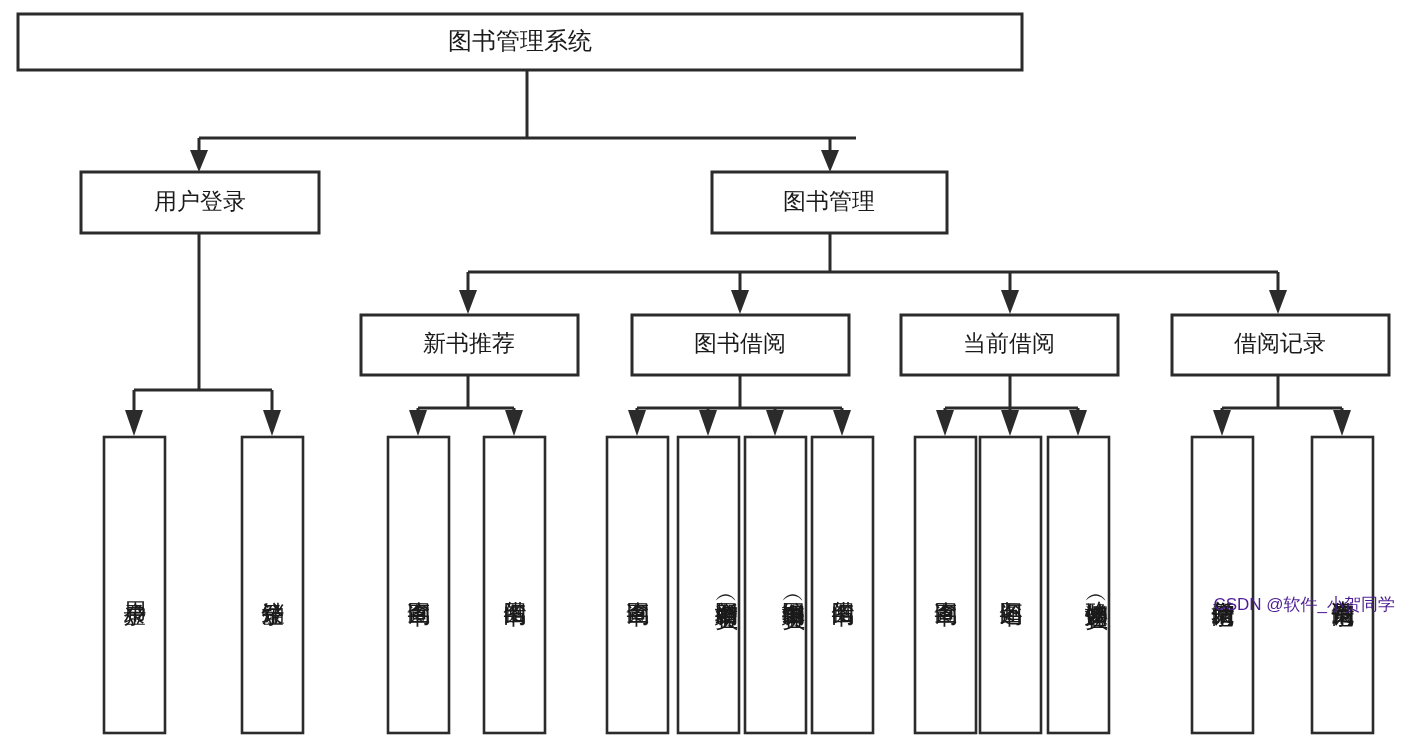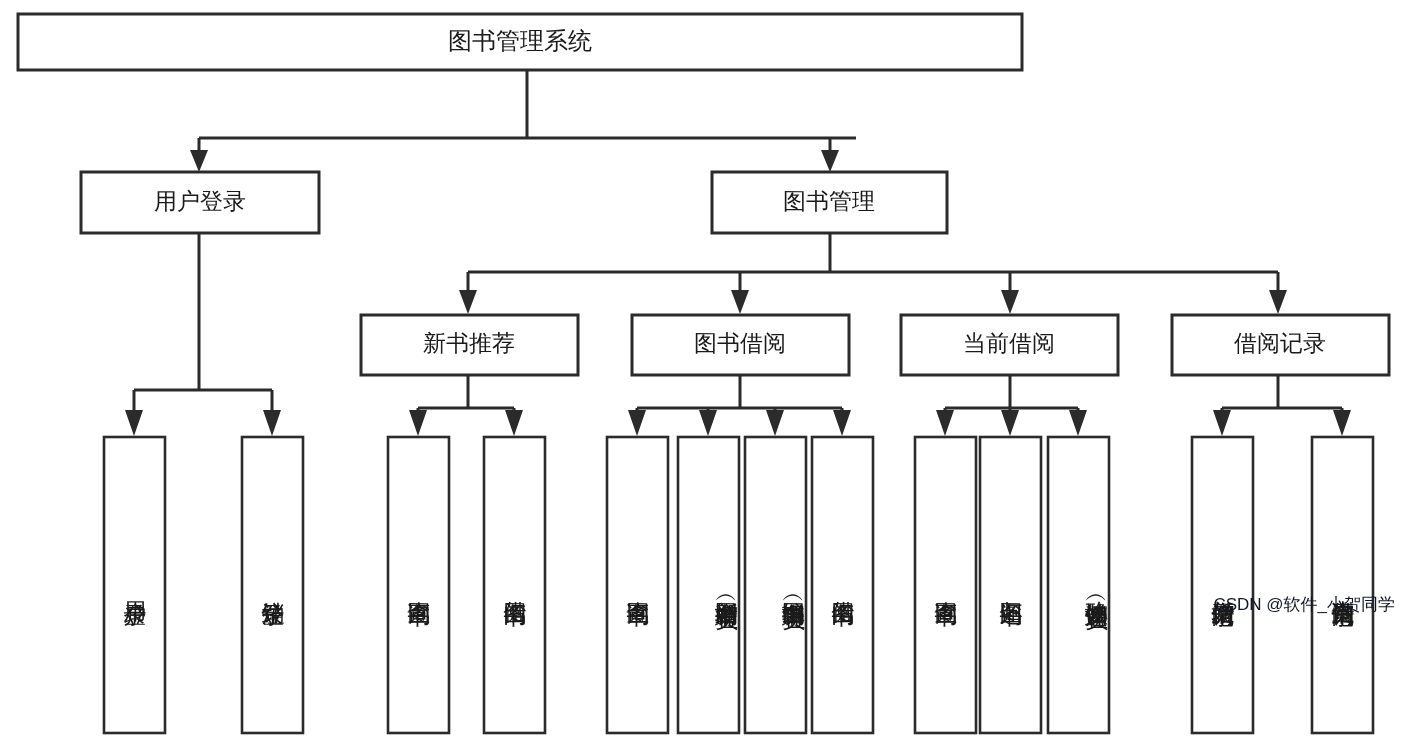--- a/index.html
+++ b/index.html
@@ -71,21 +71,21 @@
     white-space: nowrap;
     pointer-events: none;
     user-select: none;
   }
   .watermark {
     position: absolute;
     right: 10px;
     bottom: 6px;
     font-family: "Liberation Sans", "DejaVu Sans", sans-serif;
     font-size: 17px;
-    color: #0f172a;
+    color: #4c1d95;
     white-space: nowrap;
     user-select: none;
   }
 </style>
 </head>
 <body>
 
 <div id="diagram-root">
 
   <svg id="chart-svg" viewBox="0 0 1405 747" xmlns="http://www.w3.org/2000/svg">

